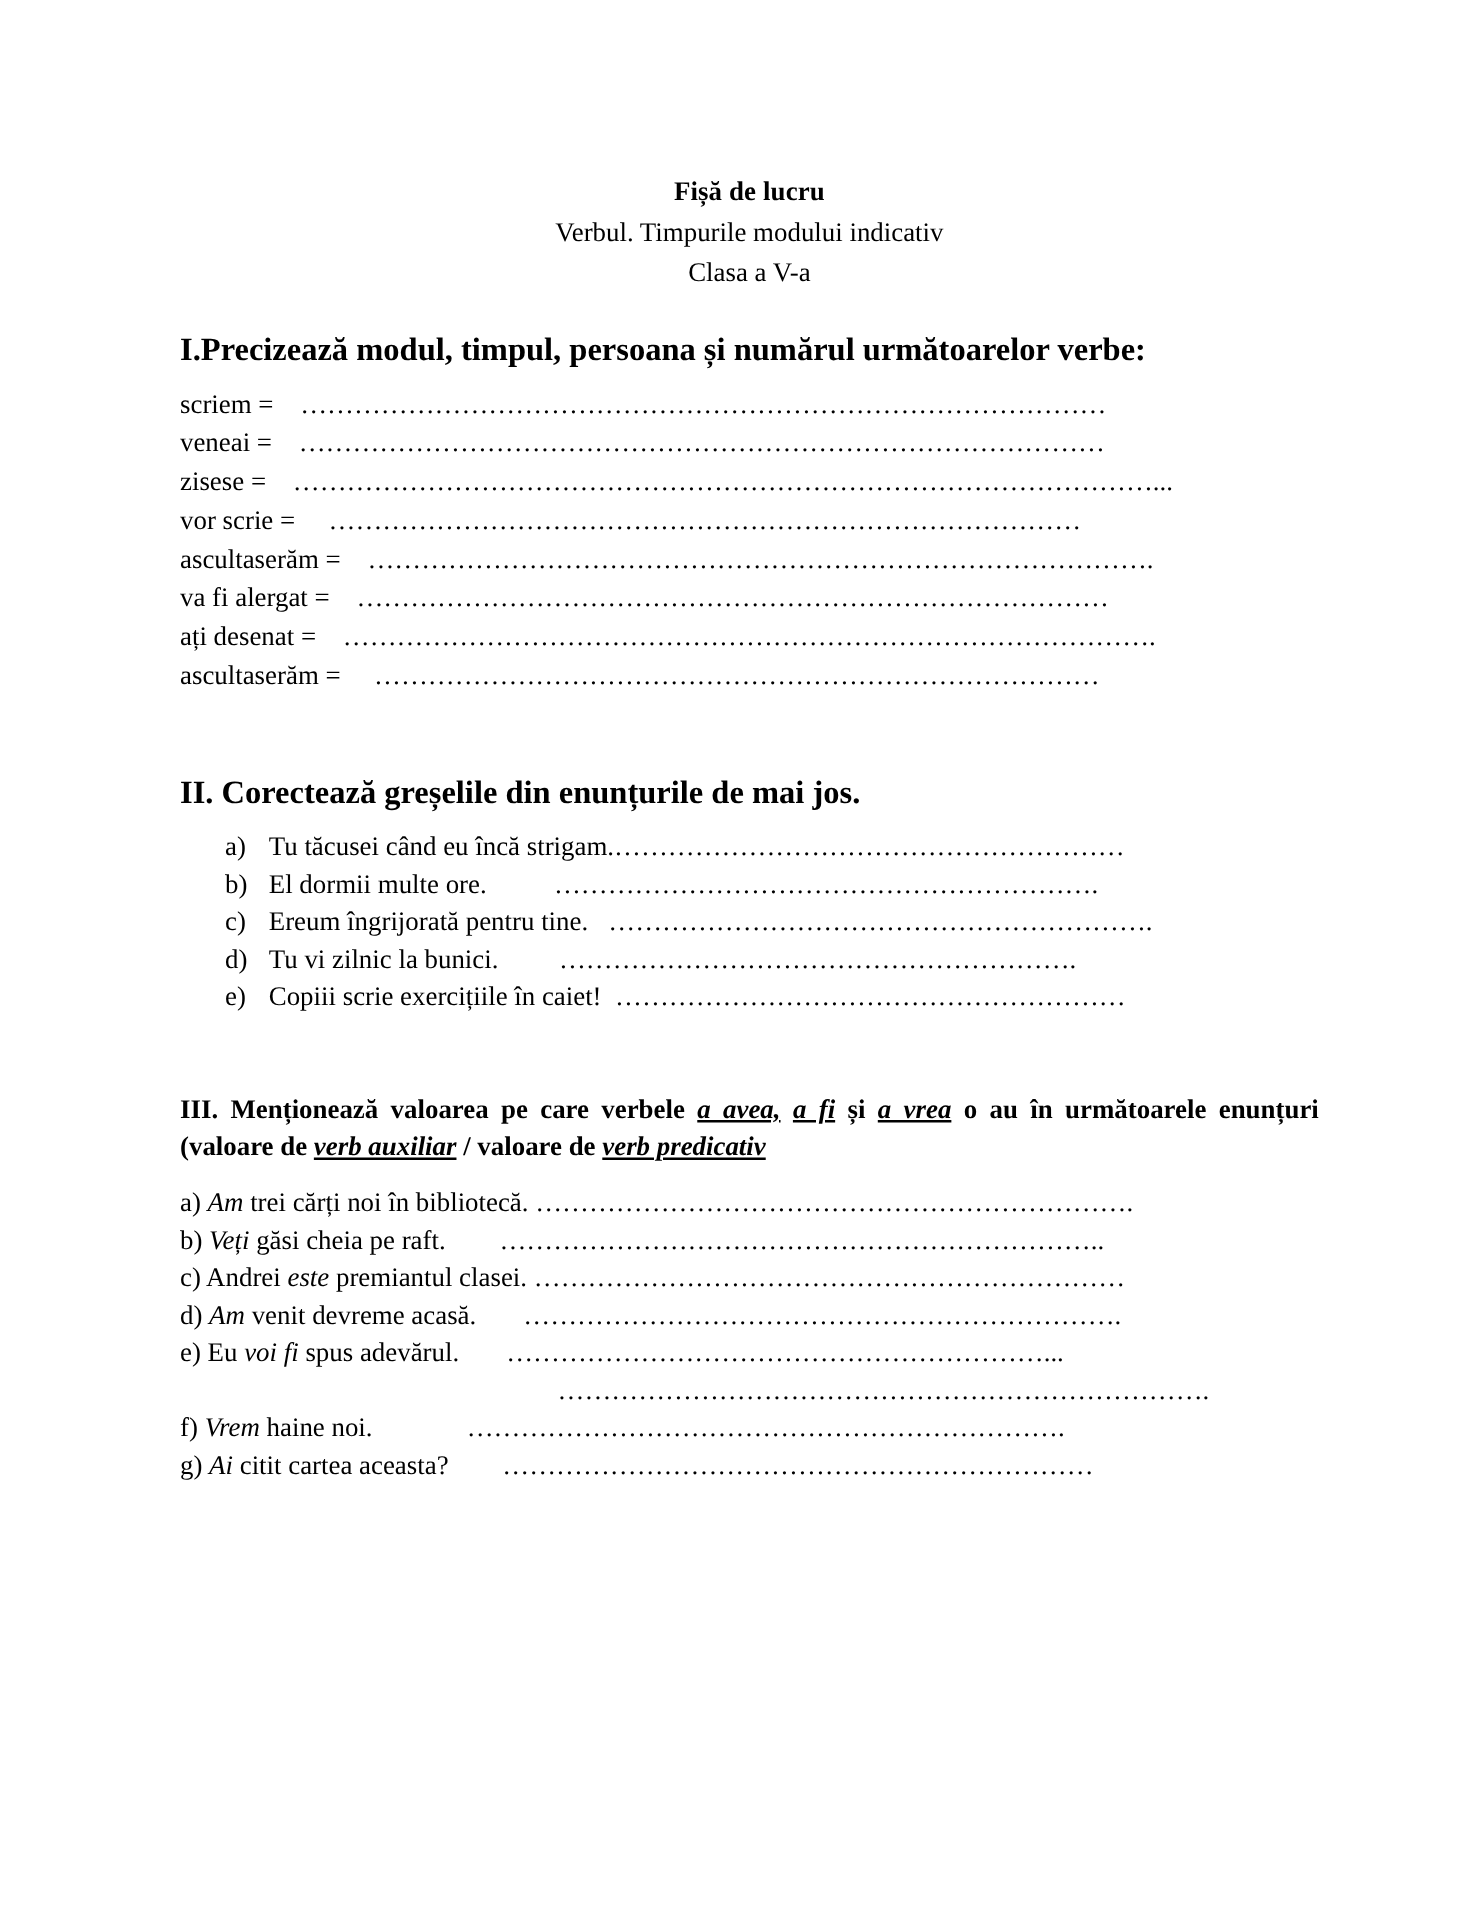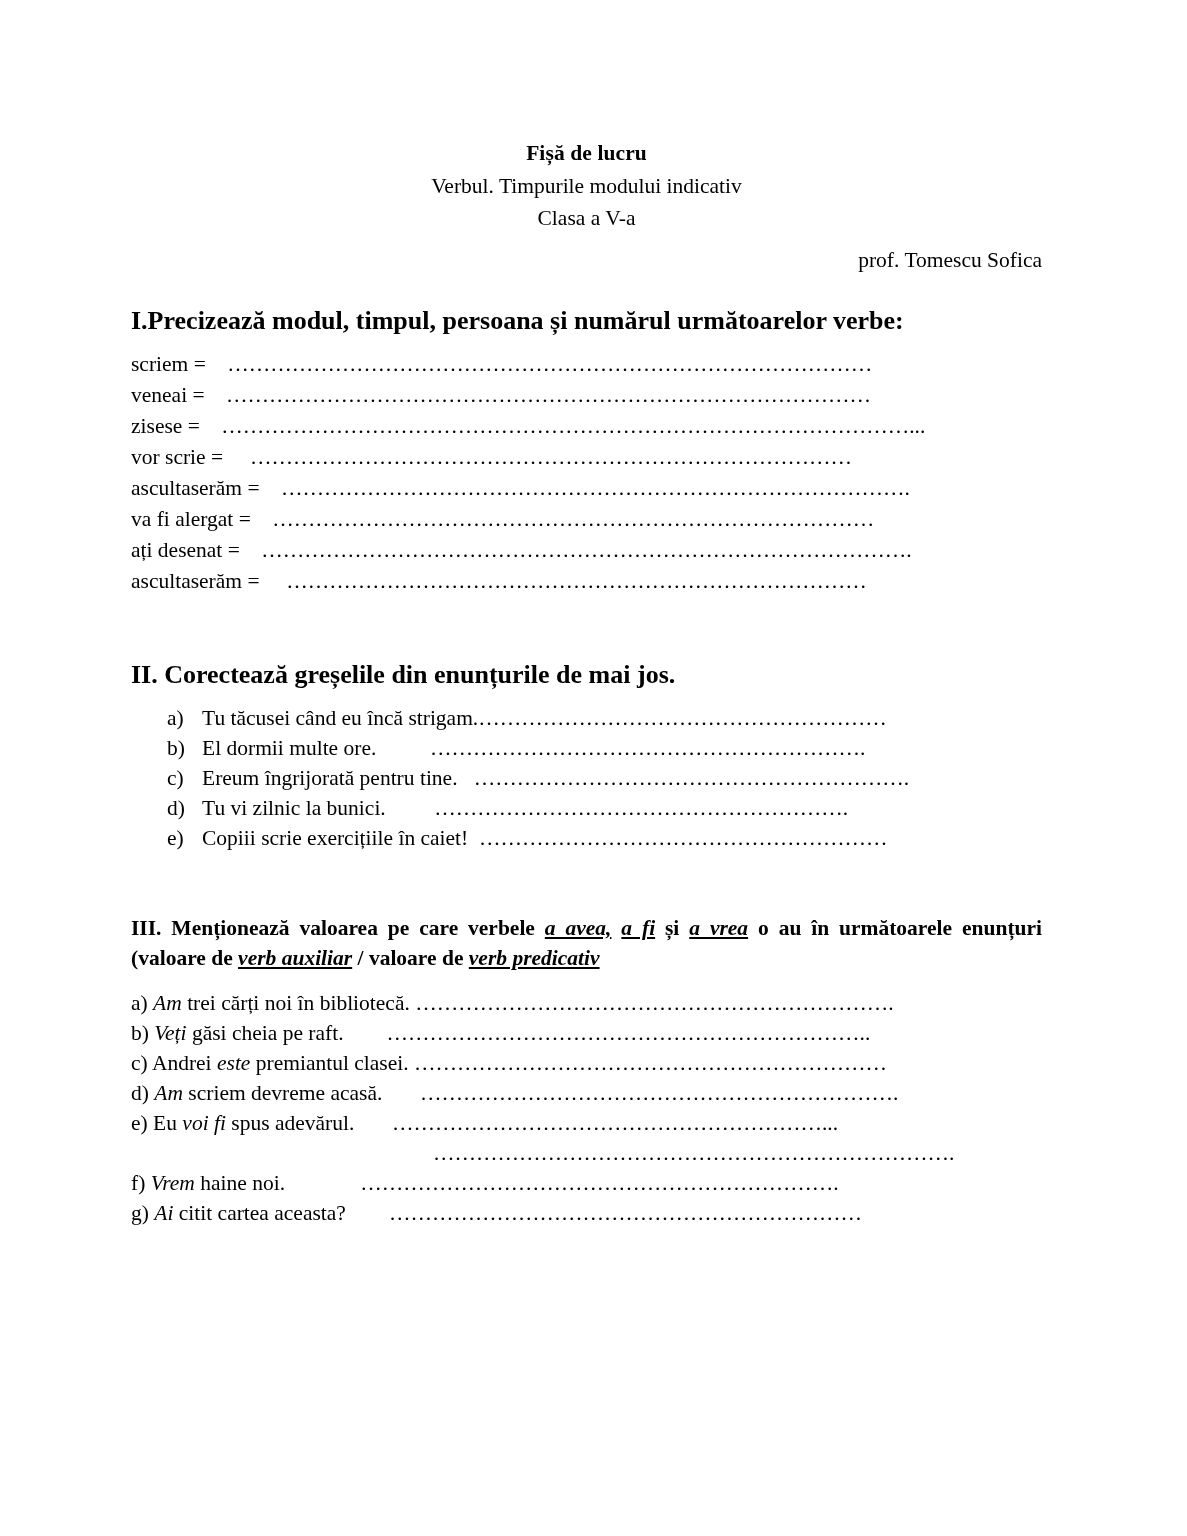--- a/index.html
+++ b/index.html
@@ -14,21 +14,21 @@
   .page {
     position: relative;
     width: 1187px;
     height: 1536px;
     background: #ffffff;
     overflow: hidden;
     box-sizing: border-box;
   }
   .content {
     position: absolute;
-    left: 131px;
+    left: 144px;
     top: 0;
     width: 911px;
   }
 
   
   .doc-title {
     text-align: center;
     font-weight: bold;
     font-size: 21.5px;
     line-height: 1.0;
@@ -156,21 +156,20 @@
 </style>
 </head>
 <body>
 
 <div class="page">
   <div class="content">
 
     <div class="doc-title">Fișă de lucru</div>
     <div class="doc-subtitle">Verbul. Timpurile modului indicativ</div>
     <div class="doc-class">Clasa a V-a</div>
-    <div class="doc-author">prof. Tomescu Sofica</div>
 
     <div class="sec-heading" id="sec1-heading">I.Precizează modul, timpul, persoana și numărul următoarelor verbe:</div>
 
     <div class="verb-list">
       <div class="verb-row">
         <span class="verb-label">scriem = </span>
         <span class="verb-dots">………………………………………………………………………………</span>
       </div>
       <div class="verb-row">
         <span class="verb-label">veneai = </span>
@@ -249,21 +248,21 @@
         <span class="sec3-text"><span>b) </span><i>Veți</i><span> găsi cheia pe raft.</span></span>
         <span class="sec3-gap">        </span>
         <span class="sec3-dots">…………………………………………………………..</span>
       </div>
       <div class="sec3-row">
         <span class="sec3-text"><span>c) Andrei </span><i>este</i><span> premiantul clasei.</span></span>
         <span class="sec3-gap"> </span>
         <span class="sec3-dots">…………………………………………………………</span>
       </div>
       <div class="sec3-row">
-        <span class="sec3-text"><span>d) </span><i>Am</i><span> scriem devreme acasă.</span></span>
+        <span class="sec3-text"><span>d) </span><i>Am</i><span> venit devreme acasă.</span></span>
         <span class="sec3-gap">       </span>
         <span class="sec3-dots">………………………………………………………….</span>
       </div>
       <div class="sec3-row">
         <span class="sec3-text"><span>e) Eu </span><i>voi fi</i><span> spus adevărul.</span></span>
         <span class="sec3-gap">       </span>
         <span class="sec3-dots">……………………………………………………...</span>
       </div>
 
       <div class="orphan-row">

